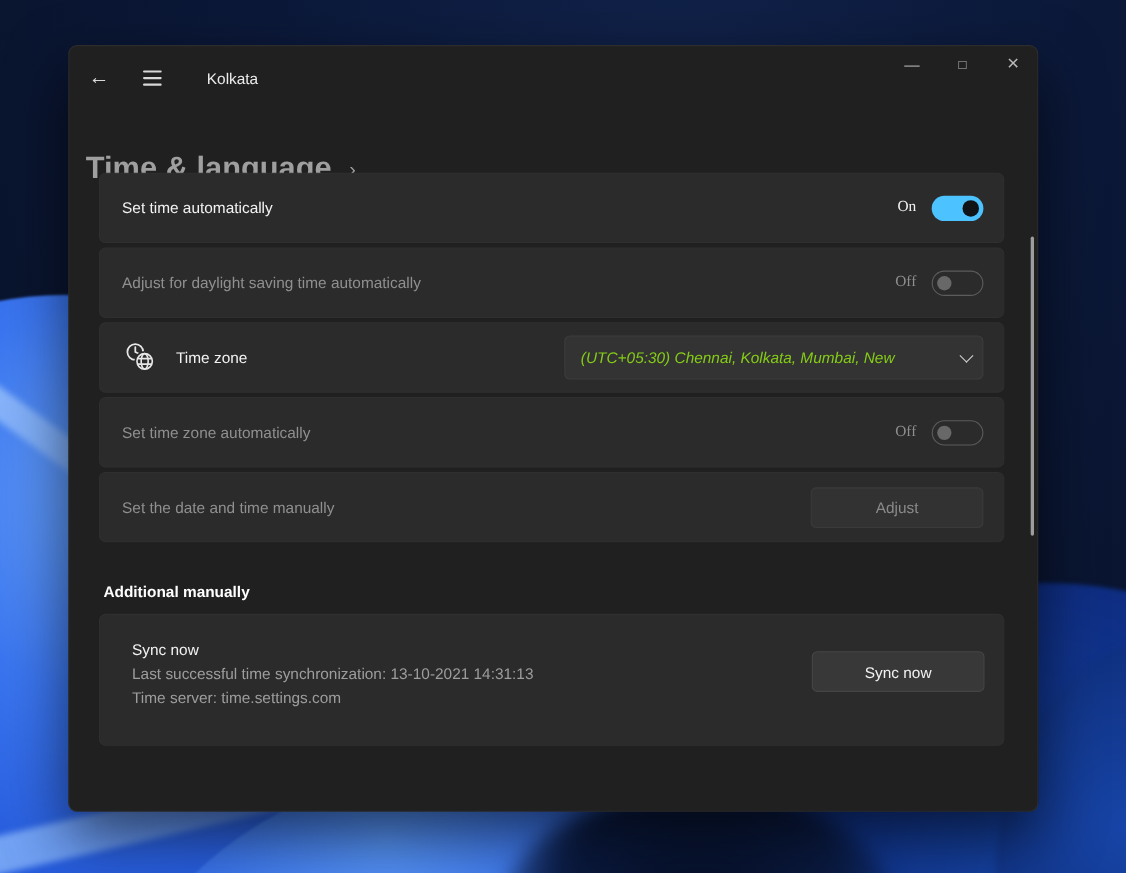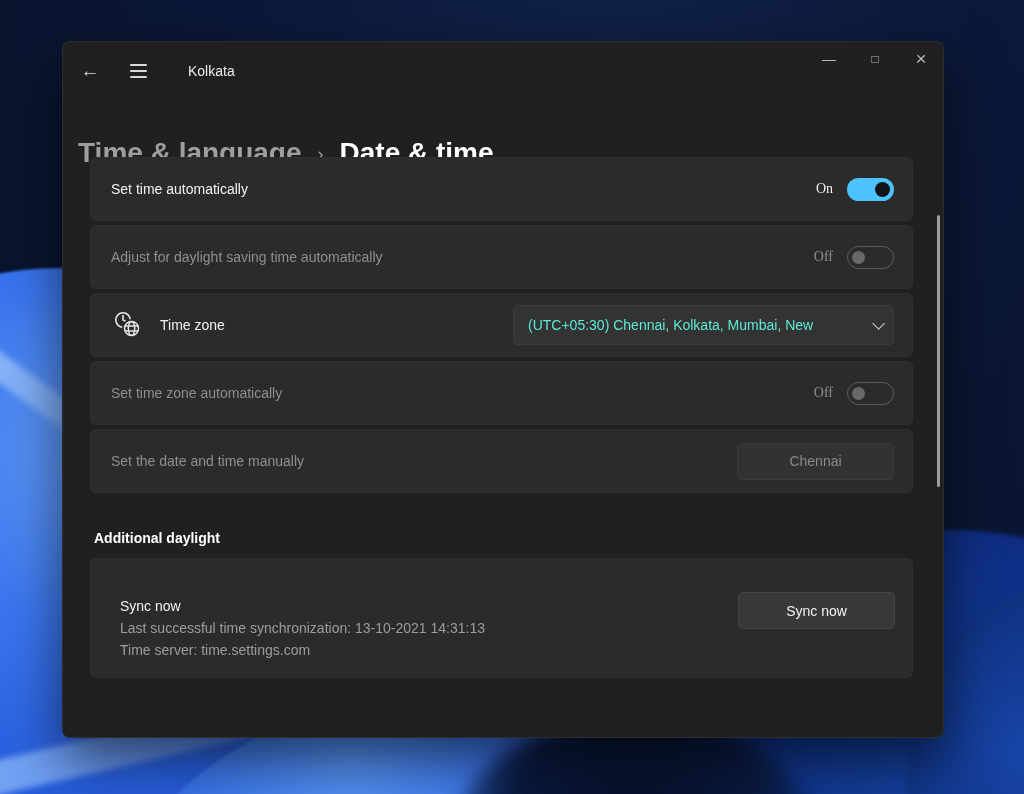--- a/index.html
+++ b/index.html
@@ -69,32 +69,32 @@
   .toggle.on .knob{position:absolute;right:4px;top:4px;width:15px;height:15px;
     border-radius:50%;background:#111417;}
   .toggle.off{background:transparent;border:1px solid #5c5c5c;width:45px;height:21px;}
   .toggle.off .knob{position:absolute;left:4px;top:4px;width:13px;height:13px;
     border-radius:50%;background:#686868;}
   
   .tz-icon{width:34px;height:34px;margin-right:15px;flex:0 0 auto;}
   .select{width:381px;height:40px;background:#333333;border:1px solid #3c3c3c;
     border-radius:5px;box-sizing:border-box;display:flex;align-items:center;
     padding:0 12px 0 14px;flex:0 0 auto;}
-  .select .sel-text{font-size:14px;color:#5eead4;white-space:nowrap;overflow:hidden;
-    flex:1 1 auto;}
+  .select .sel-text{font-size:14px;color:#84cc16;white-space:nowrap;overflow:hidden;
+    flex:1 1 auto;font-style:italic;}
   .chev{width:8px;height:8px;border-right:1.6px solid #cfcfcf;border-bottom:1.6px solid #cfcfcf;
     transform:rotate(45deg) translateY(-3px);flex:0 0 auto;margin-left:8px;}
   
   .btn{min-width:157px;height:37px;border-radius:5px;box-sizing:border-box;
     display:flex;align-items:center;justify-content:center;font-size:14px;flex:0 0 auto;}
   .btn.disabled{background:#323232;border:1px solid #3a3a3a;color:#8a8a8a;}
   .btn.primary{background:#383838;border:1px solid #454545;color:#f2f2f2;}
   
   .section-header{margin:37px 0 9px 4px;font-size:14px;font-weight:700;color:#ffffff;height:19px;}
-  .card.sync-card{height:120px;align-items:center;position:relative;padding-top:20px;padding-left:29px;}
+  .card.sync-card{height:120px;align-items:flex-start;position:relative;padding-top:20px;padding-left:29px;}
   .sync-lines{display:flex;flex-direction:column;}
   .sync-title{font-size:14px;color:#f2f2f2;line-height:22px;}
   .sync-sub{font-size:14px;color:#9d9d9d;line-height:22px;}
   .sync-card .btn{position:absolute;right:17px;top:33px;}
   
   .scroll-thumb{position:absolute;right:4px;top:174px;width:3px;height:272px;
     background:#9d9d9d;border-radius:2px;}
 </style>
 </head>
 <body>
@@ -130,21 +130,20 @@
       </div>
       <div class="win-btn close">
         <span>×</span>
       </div>
     </div>
   </div>
 
   <div class="breadcrumb">
     <span class="crumb-parent">Time &amp; language</span>
     <span class="crumb-sep">›</span>
-    <span class="crumb-current">Date &amp; time</span>
   </div>
 
   <div class="cards">
 
     <div class="card">
       <span class="label">Set time automatically</span>
       <span class="spacer"></span>
       <span class="state-label">On</span>
       <span class="toggle on">
         <span class="knob"></span>
@@ -186,24 +185,24 @@
       <span class="spacer"></span>
       <span class="state-label">Off</span>
       <span class="toggle off">
         <span class="knob"></span>
       </span>
     </div>
 
     <div class="card disabled">
       <span class="label">Set the date and time manually</span>
       <span class="spacer"></span>
-      <div class="btn disabled">Chennai</div>
-    </div>
-
-    <div class="section-header">Additional daylight</div>
+      <div class="btn disabled">Adjust</div>
+    </div>
+
+    <div class="section-header">Additional manually</div>
 
     <div class="card sync-card">
       <div class="sync-lines">
         <span class="sync-title">Sync now</span>
         <span class="sync-sub">Last successful time synchronization: 13-10-2021 14:31:13</span>
         <span class="sync-sub">Time server: time.settings.com</span>
       </div>
       <div class="btn primary">Sync now</div>
     </div>
 

